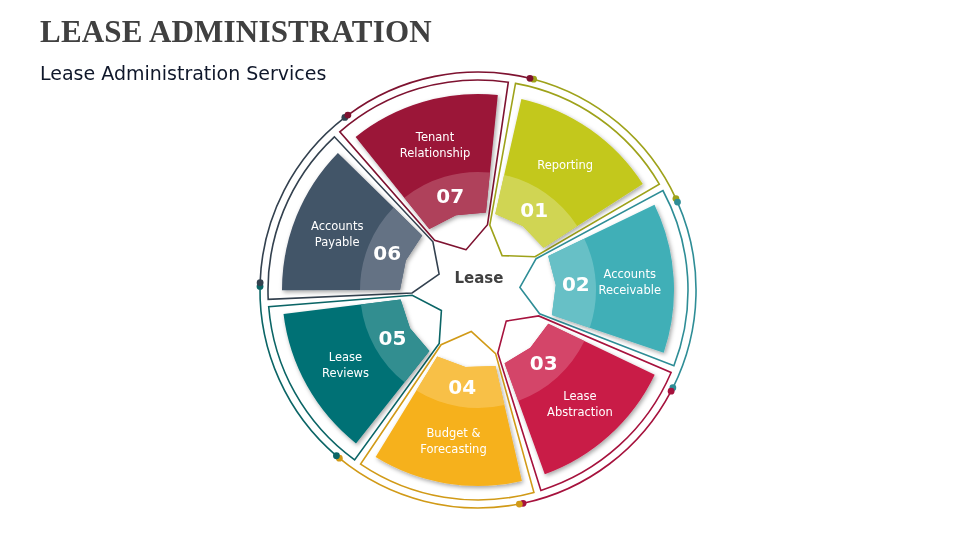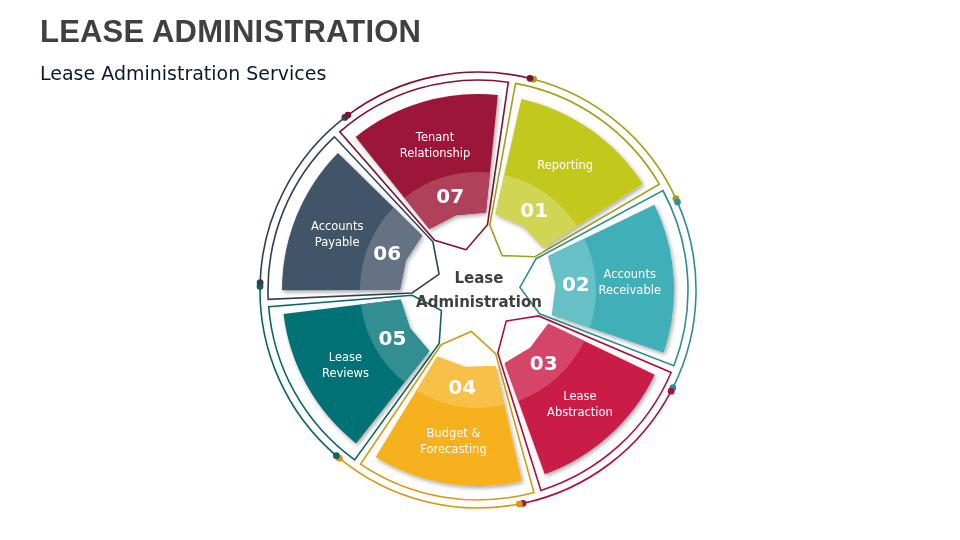--- a/index.html
+++ b/index.html
@@ -1,19 +1,19 @@
 <!DOCTYPE html>
 <html><head>
 <meta charset="utf-8">
 <style>
   html, body { margin:0; padding:0; background:#ffffff; }
   body { width:960px; height:540px; position:relative; overflow:hidden;
          font-family:"Liberation Sans", "DejaVu Sans", sans-serif; }
   .title { position:absolute; left:40px; top:14px; font-size:31px; font-weight:bold;
-           color:#404040; letter-spacing:0.2px; font-family:Liberation Sans, sans-serif; }
+           color:#404040; letter-spacing:0.2px; font-family:Liberation Serif, serif; }
   .subtitle { position:absolute; left:40px; top:62px; font-size:19px; color:#0f172a;
               font-family:"DejaVu Sans", sans-serif; }
   svg#wheel { position:absolute; left:0; top:0; }
   .center-label { position:absolute; left:398px; top:266px; width:162px; text-align:center;
                   font-size:15px; font-weight:bold; color:#404040; line-height:24px;
                   font-family:"DejaVu Sans", sans-serif; }
   .seg-label { font-family:"DejaVu Sans", sans-serif; font-size:11.5px; fill:#ffffff; }
   .seg-num { font-family:"DejaVu Sans", sans-serif; font-size:20px; font-weight:bold; fill:#ffffff; }
 </style>
 </head>
@@ -97,14 +97,13 @@
         <circle cx="347.89210330821413" cy="115.08306194527768" r="3.4" fill="#7E1230"></circle>
         <circle cx="529.9475065796935" cy="78.27976818416079" r="3.4" fill="#7E1230"></circle>
         <text x="450.2836597468209" y="203.0010399899552" text-anchor="middle" class="seg-num">07</text>
         <text x="435.0113906277222" y="144.20569467829785" text-anchor="middle" class="seg-label"><tspan x="435.0113906277222" dy="-3">Tenant</tspan><tspan x="435.0113906277222" dy="16">Relationship</tspan></text>
       </g>
     </g>
 </svg>
 
 <div class="center-label">
   <div>Lease</div>
-  <div>Administration</div>
 </div>
 
 </body></html>

